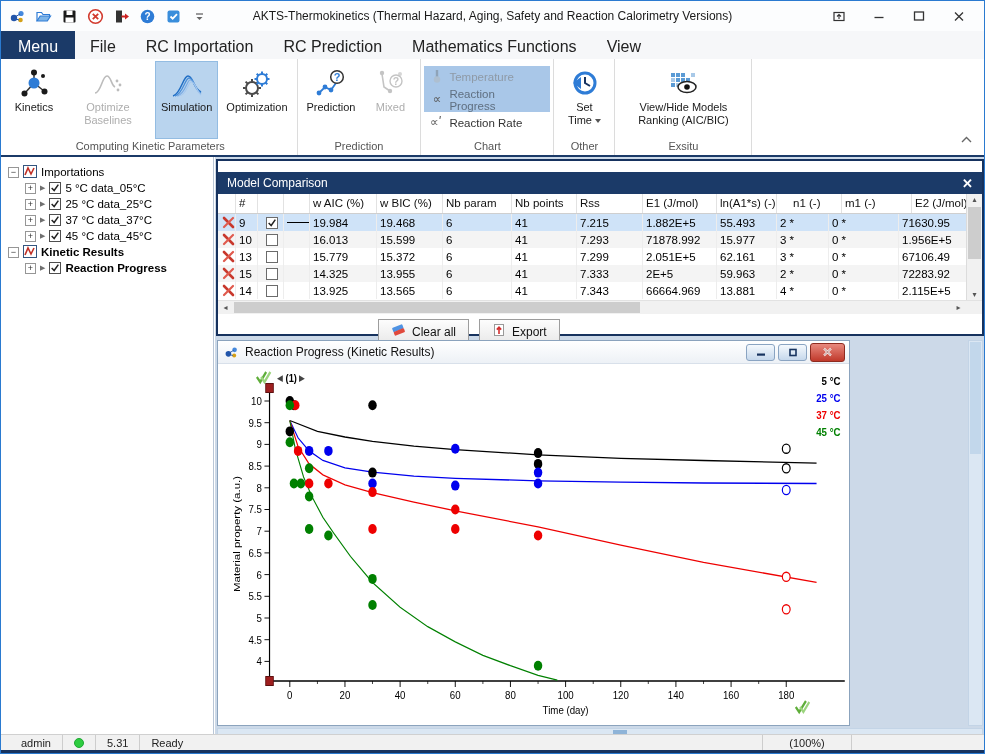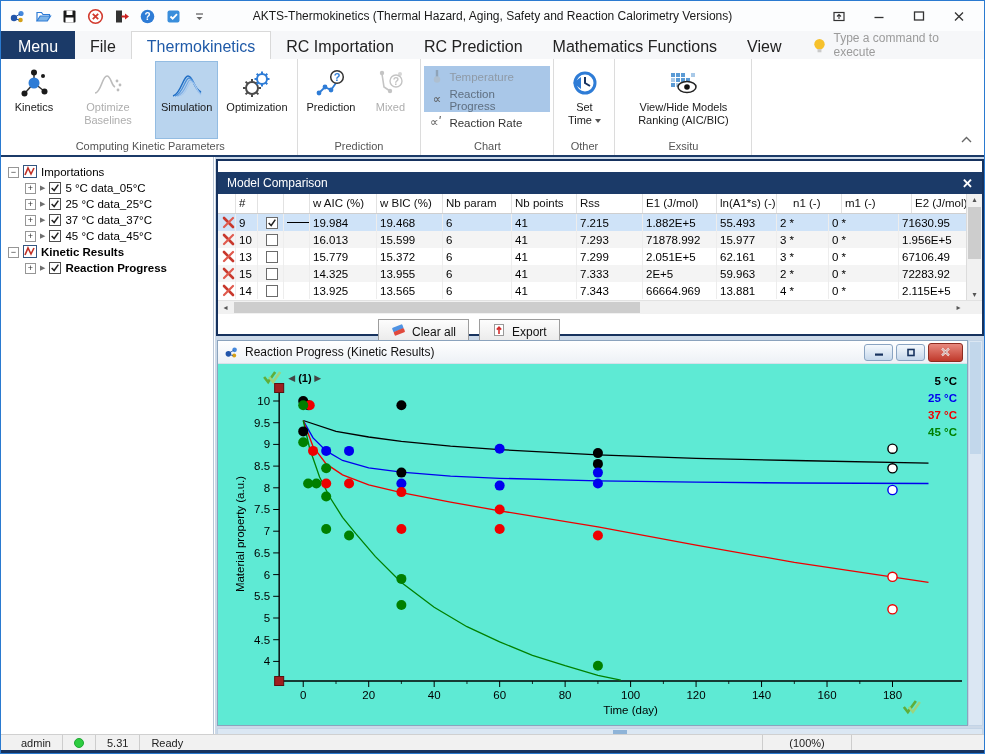--- a/index.html
+++ b/index.html
@@ -86,22 +86,22 @@
   .vup{position:absolute;top:1px;left:0;right:0;}
   .vdn{position:absolute;bottom:1px;left:0;right:0;}
   .hscroll{height:14px;background:#f1f1f1;position:relative;border-top:1px solid #e2e2e2;box-sizing:border-box;}
   .hthumb{position:absolute;left:16px;top:1px;width:406px;height:11px;background:#cdcdcd;}
   .harrow{position:absolute;top:0;width:15px;height:13px;font-size:8px;color:#555;text-align:center;line-height:13px;}
   .btnrow{display:flex;gap:10px;padding:5px 0 0 160px;}
   .pbtn{height:23px;display:flex;align-items:center;gap:6px;padding:0 12px;border:1px solid #9d9d9d;
         background:linear-gradient(#fdfdfd,#e9e9e9);font-size:12px;color:#111;}
 
   
-  .chartwin{position:absolute;left:2px;top:183px;width:751px;height:386px;border:1px solid #8ba3bd;
-            background:#5eead4;box-sizing:border-box;}
+  .chartwin{position:absolute;left:2px;top:183px;width:633px;height:386px;border:1px solid #8ba3bd;
+            background:#ffffff;box-sizing:border-box;}
   .cw-title{height:23px;display:flex;align-items:center;gap:6px;padding:0 4px 0 6px;
             background:linear-gradient(#ffffff,#edf1f6);border-bottom:1px solid #d8e0ea;
             font-size:12px;color:#111;box-sizing:border-box;}
   .cw-btns{margin-left:auto;display:flex;gap:3px;align-items:center;}
   .cwb{width:27px;height:15px;border-radius:3px;border:1px solid #8aa4c2;
        background:linear-gradient(#f5f9fd,#c6d8ec);display:flex;align-items:center;justify-content:center;}
   .cwb.close{width:33px;height:17px;background:linear-gradient(#e8897e,var(--closered,#c0392b));
              border-color:#8e2b20;}
   .cw-body{position:absolute;left:0;top:23px;right:0;bottom:0;}
   .cw-body svg{width:100%;height:100%;display:block;}
@@ -207,35 +207,25 @@
             <path d="M3 3.5 l8 8 M11 3.5 l-8 8" stroke="#333" stroke-width="1.3"></path>
           </svg>
         </span>
     </div>
   </div>
 
   <div class="tabrow">
     <div class="tabs">
         <div class="tab menu">Menu</div>
         <div class="tab ">File</div>
-        <div class="tab selected">Thermokinetics</div>
         <div class="tab ">RC Importation</div>
         <div class="tab ">RC Prediction</div>
         <div class="tab ">Mathematics Functions</div>
         <div class="tab ">View</div>
       </div>
-    <div class="cmdbar">
-      <span class="qicon">
-        <svg viewBox="0 0 14 14">
-            <circle cx="7" cy="6" r="4.3" fill="#f6c12c"></circle>
-            <rect x="5.4" y="10" width="3.2" height="2.6" fill="#c9c9c9"></rect>
-          </svg>
-        </span>
-      <span>Type a command to execute</span>
-    </div>
   </div>
 
   <div class="ribbon">
 
     <div class="rgroup">
       <div class="rbtns">
         <div class="rbtn">
           <span class="ricon">
             <svg width="32" height="32" viewBox="0 0 32 32">
                 <g stroke="#333" stroke-width="1.5">

